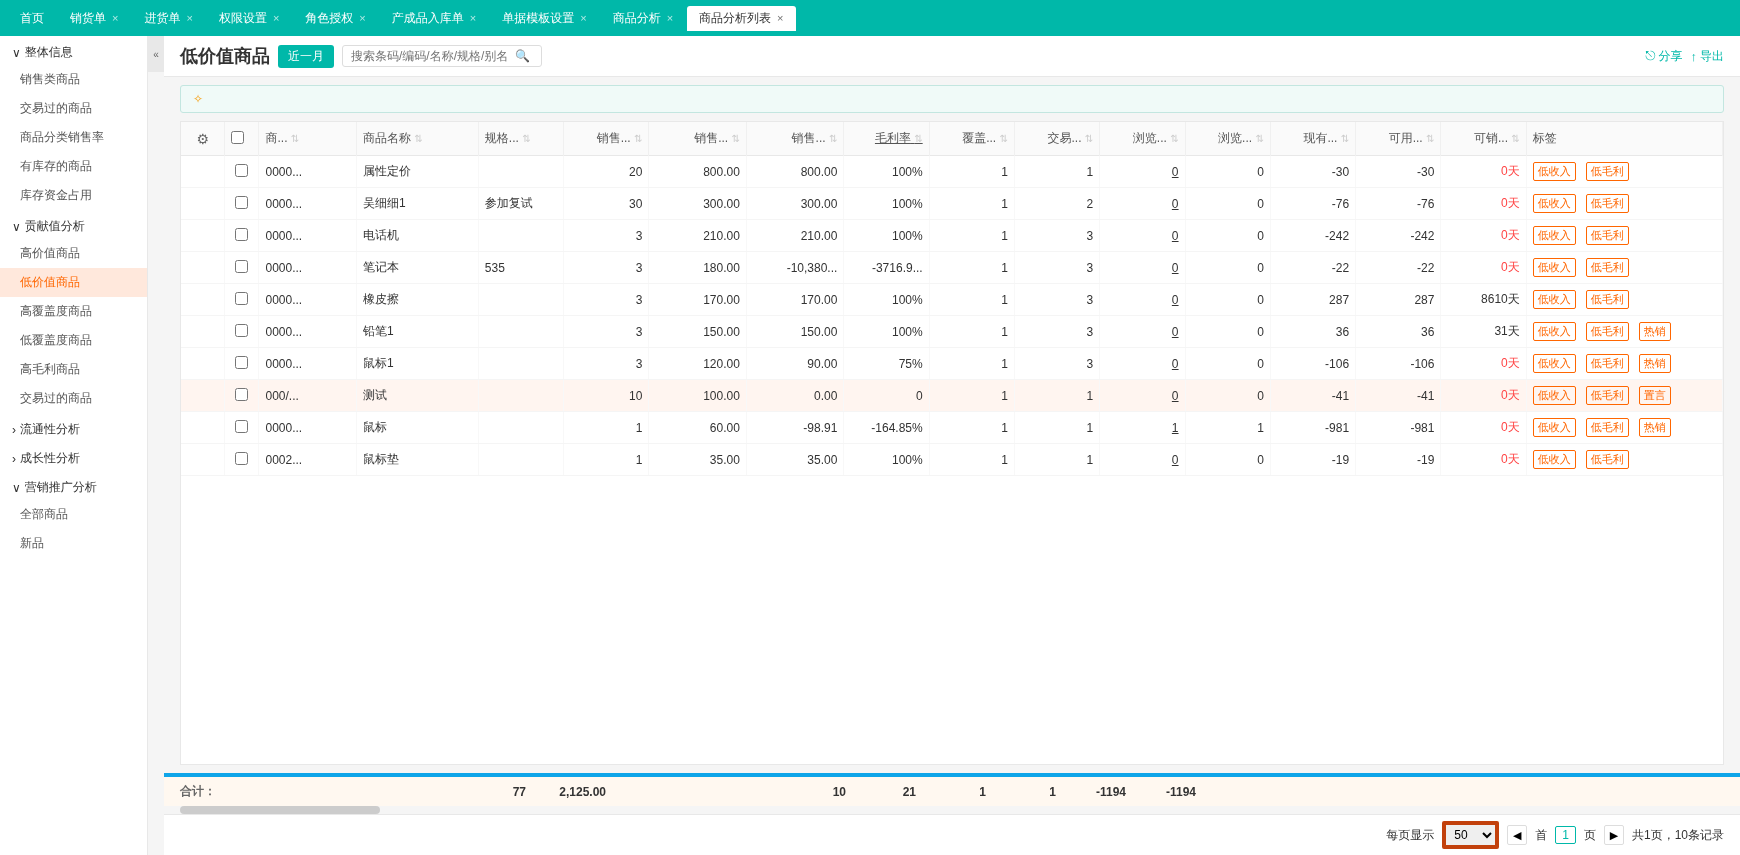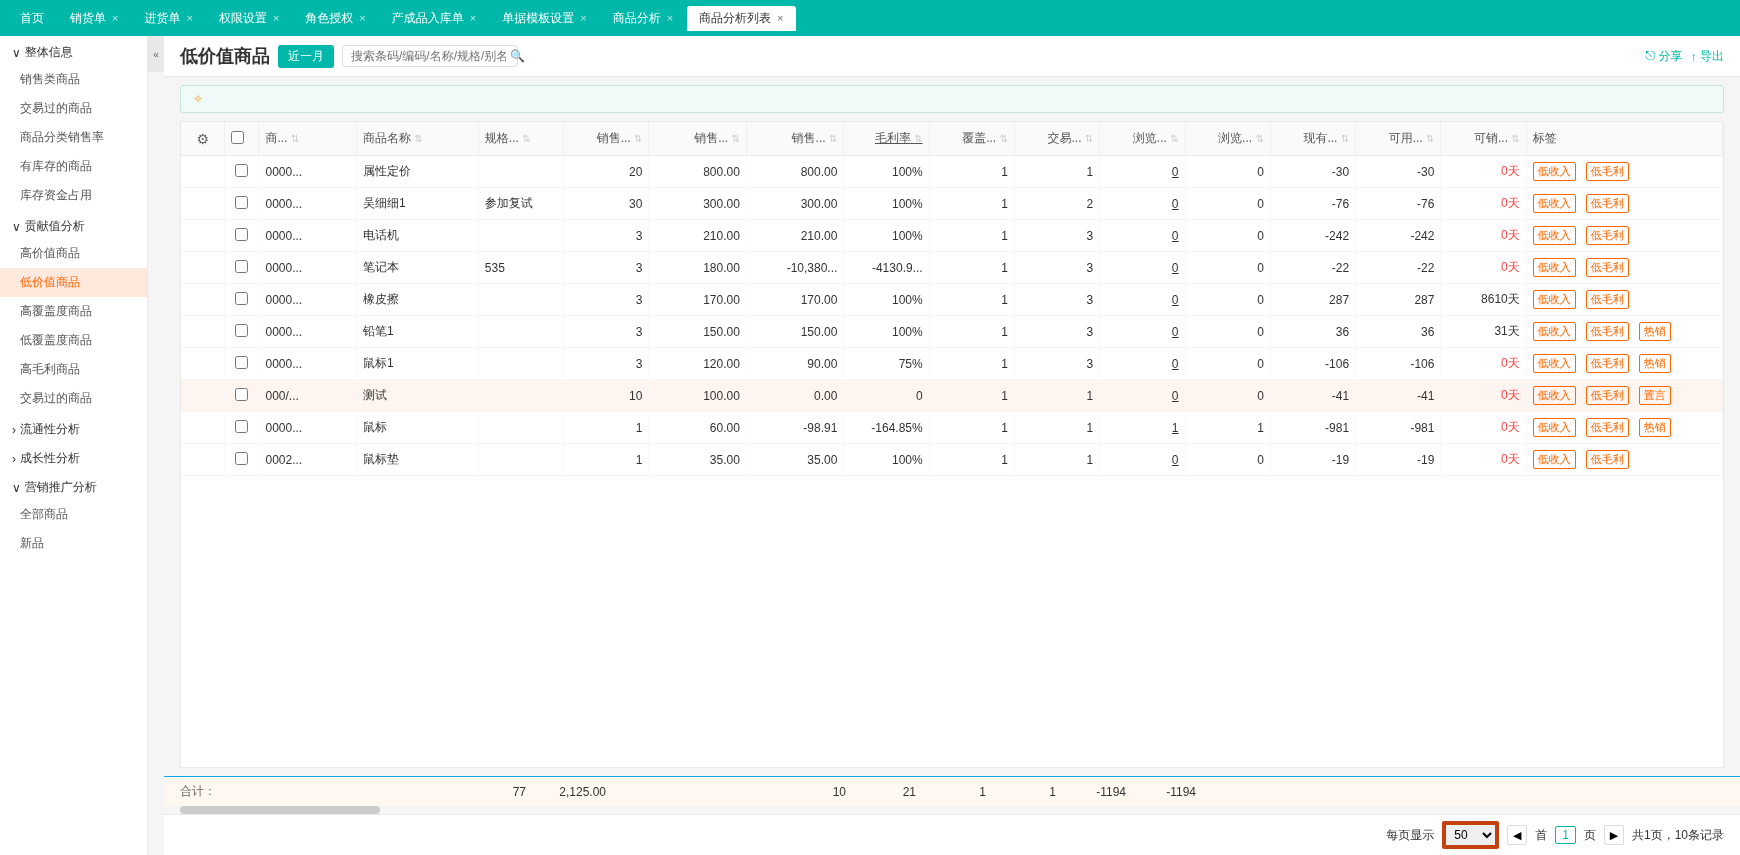--- a/index.html
+++ b/index.html
@@ -88,21 +88,21 @@
       border: none;
       border-radius: 3px;
       padding: 3px 10px;
       cursor: pointer;
       font-size: 12px;
     }
     .search-box {
       border: 1px solid #ddd;
       border-radius: 3px;
       padding: 3px 8px;
-      width: 176px;
+      width: 200px;
       font-size: 12px;
       color: #999;
       display: flex;
       align-items: center;
       gap: 4px;
     }
     .search-input {
       border: none;
       outline: none;
       width: 160px;
@@ -201,26 +201,27 @@
     .tag-low-profit { color: #ff6600; border-color: #ff6600; }
     .tag-hot { color: #ff6600; border-color: #ff6600; }
     .tag-backlog { color: #ff6600; border-color: #ff6600; }
 
     .days-red { color: #ff4444; }
     .underline { text-decoration: underline; cursor: pointer; }
 
     
     .table-footer {
       background: #fff8f0;
-      border-top: 1px solid #0ea5e9;
+      border-top: 4px solid #0ea5e9;
       padding: 6px 16px;
       display: flex;
       align-items: center;
       font-size: 12px;
       color: #333;
+      font-weight: bold;
     }
     .footer-total-label { color: #666; margin-right: 40px; }
     .footer-cols {
       display: flex;
       gap: 0;
       flex: 1;
     }
     .footer-col {
       min-width: 80px;
       text-align: right;
@@ -496,21 +497,21 @@
     <td class="center"></td>
     <td class="checkbox-cell">
       <input type="checkbox" style="">
     </td>
     <td>0000...</td>
     <td>笔记本</td>
     <td>535</td>
     <td class="right">3</td>
     <td class="right">180.00</td>
     <td class="right">-10,380...</td>
-    <td class="right">-4130.9...</td>
+    <td class="right">-3716.9...</td>
     <td class="right">1</td>
     <td class="right">3</td>
     <td class="right"><span class="underline">0</span></td>
     <td class="right">0</td>
     <td class="right">-22</td>
     <td class="right">-22</td>
     <td class="right"><span class="days-red">0天</span></td>
     <td><span class="tag-badge tag-low-income">低收入</span><span class="tag-badge tag-low-profit">低毛利</span></td>
   </tr>
             <tr>

